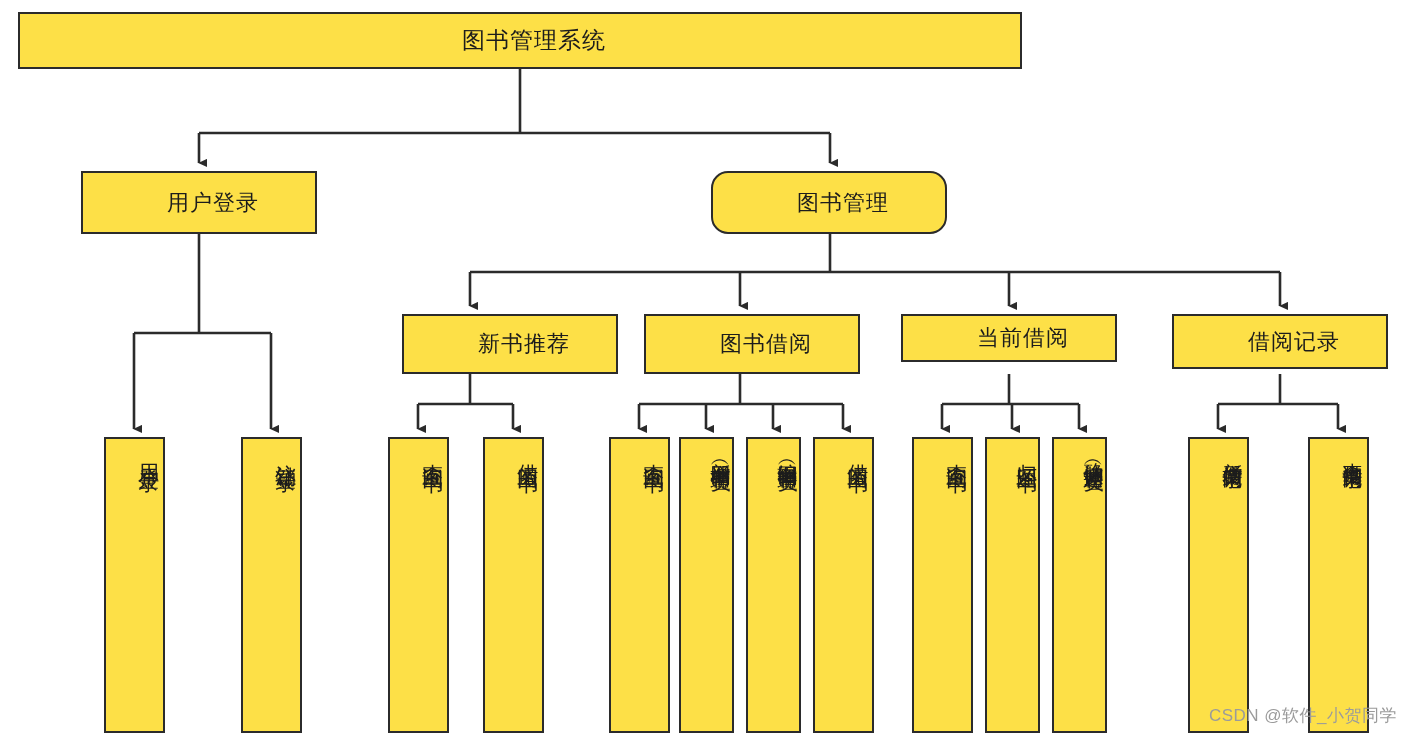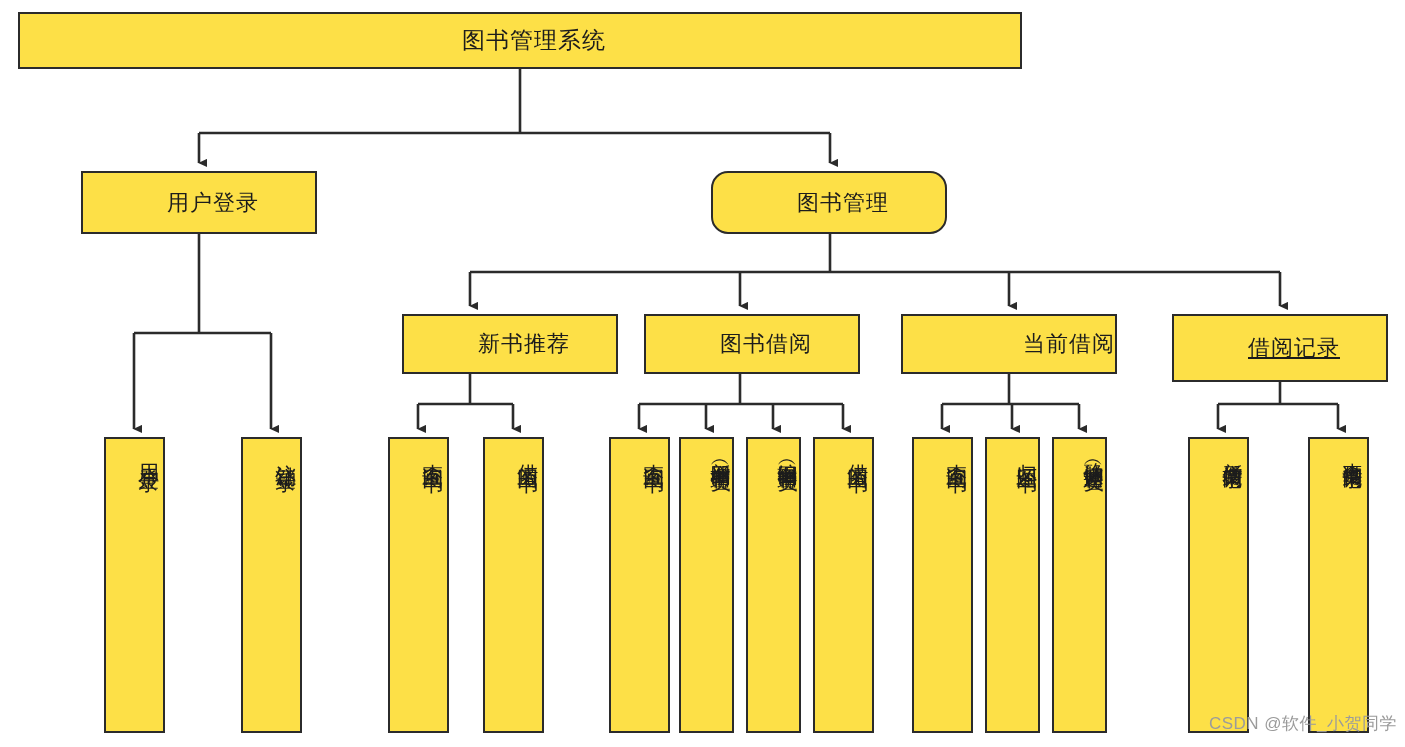--- a/index.html
+++ b/index.html
@@ -62,21 +62,21 @@
     letter-spacing: 3px;
     white-space: nowrap;
   }
   .node.leaf.leaf-tall .node-label {
     font-size: 20px;
     letter-spacing: 1.5px;
   }
   #watermark {
     position: absolute;
     right: 8px;
-    bottom: 12px;
+    bottom: 20px;
     font-size: 17px;
     color: #9b9b9b;
     letter-spacing: 0.5px;
     white-space: nowrap;
     user-select: none;
   }
 </style>
 </head>
 <body>
 
@@ -142,24 +142,24 @@
   <div class="node level1" style="left: 711px; top: 171px; width: 236px; height: 63px; border-radius: 17px;">
     <span class="node-label">图书管理</span>
   </div>
 
   <div class="node level2" style="left: 362px; top: 314px; width: 216px; height: 60px; margin-left: 40px;">
     <span class="node-label">新书推荐</span>
   </div>
   <div class="node level2" style="left: 632px; top: 314px; width: 216px; height: 60px; margin-left: 12px;">
     <span class="node-label">图书借阅</span>
   </div>
-  <div class="node level2" style="left: 901px; top: 314px; width: 216px; height: 60px; justify-content: flex-end;">
+  <div class="node level2" style="left: 901px; top: 314px; width: 216px; height: 48px;">
     <span class="node-label">当前借阅</span>
   </div>
-  <div class="node level2" style="left: 1172px; top: 314px; width: 216px; height: 68px; text-decoration: underline;">
+  <div class="node level2" style="left: 1172px; top: 314px; width: 216px; height: 55px;">
     <span class="node-label">借阅记录</span>
   </div>
 
   <div class="node leaf" style="left: 104px; top: 437px; width: 61px; height: 296px;">
     <span class="node-label">用户登录</span>
   </div>
   <div class="node leaf" style="left: 241px; top: 437px; width: 61px; height: 296px;">
     <span class="node-label">注销登录</span>
   </div>
   <div class="node leaf" style="left: 388px; top: 437px; width: 61px; height: 296px;">

